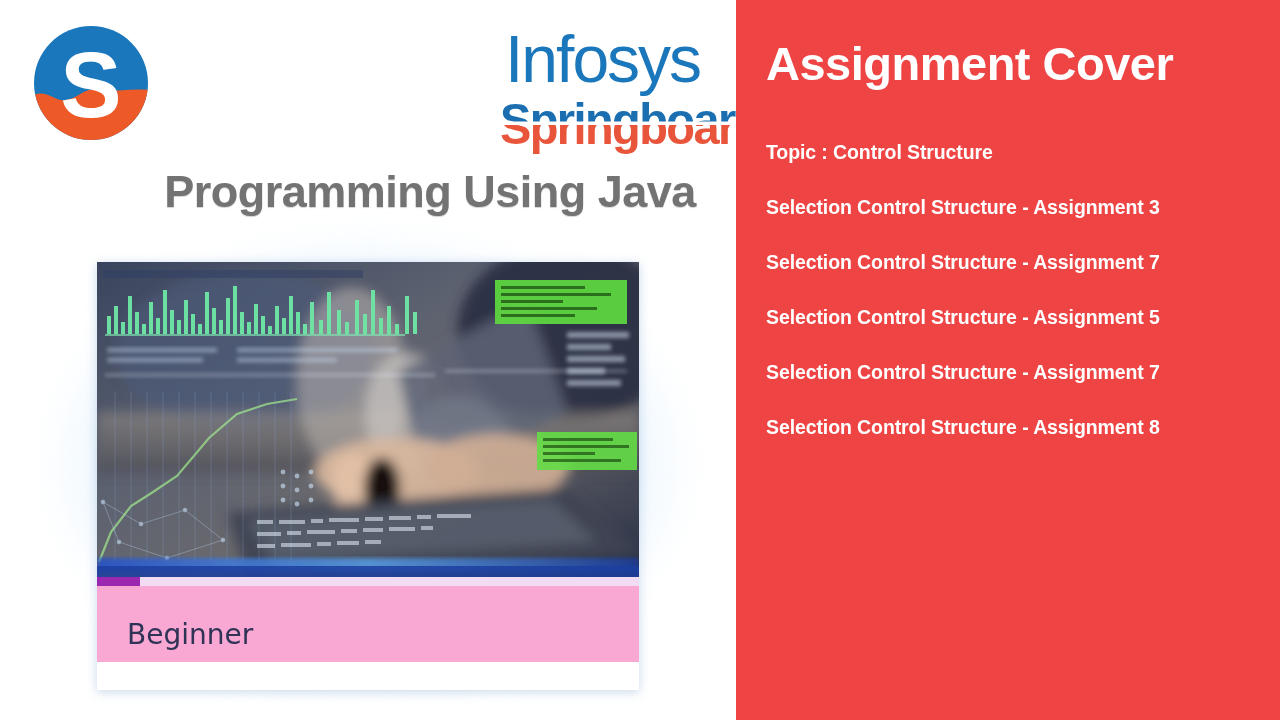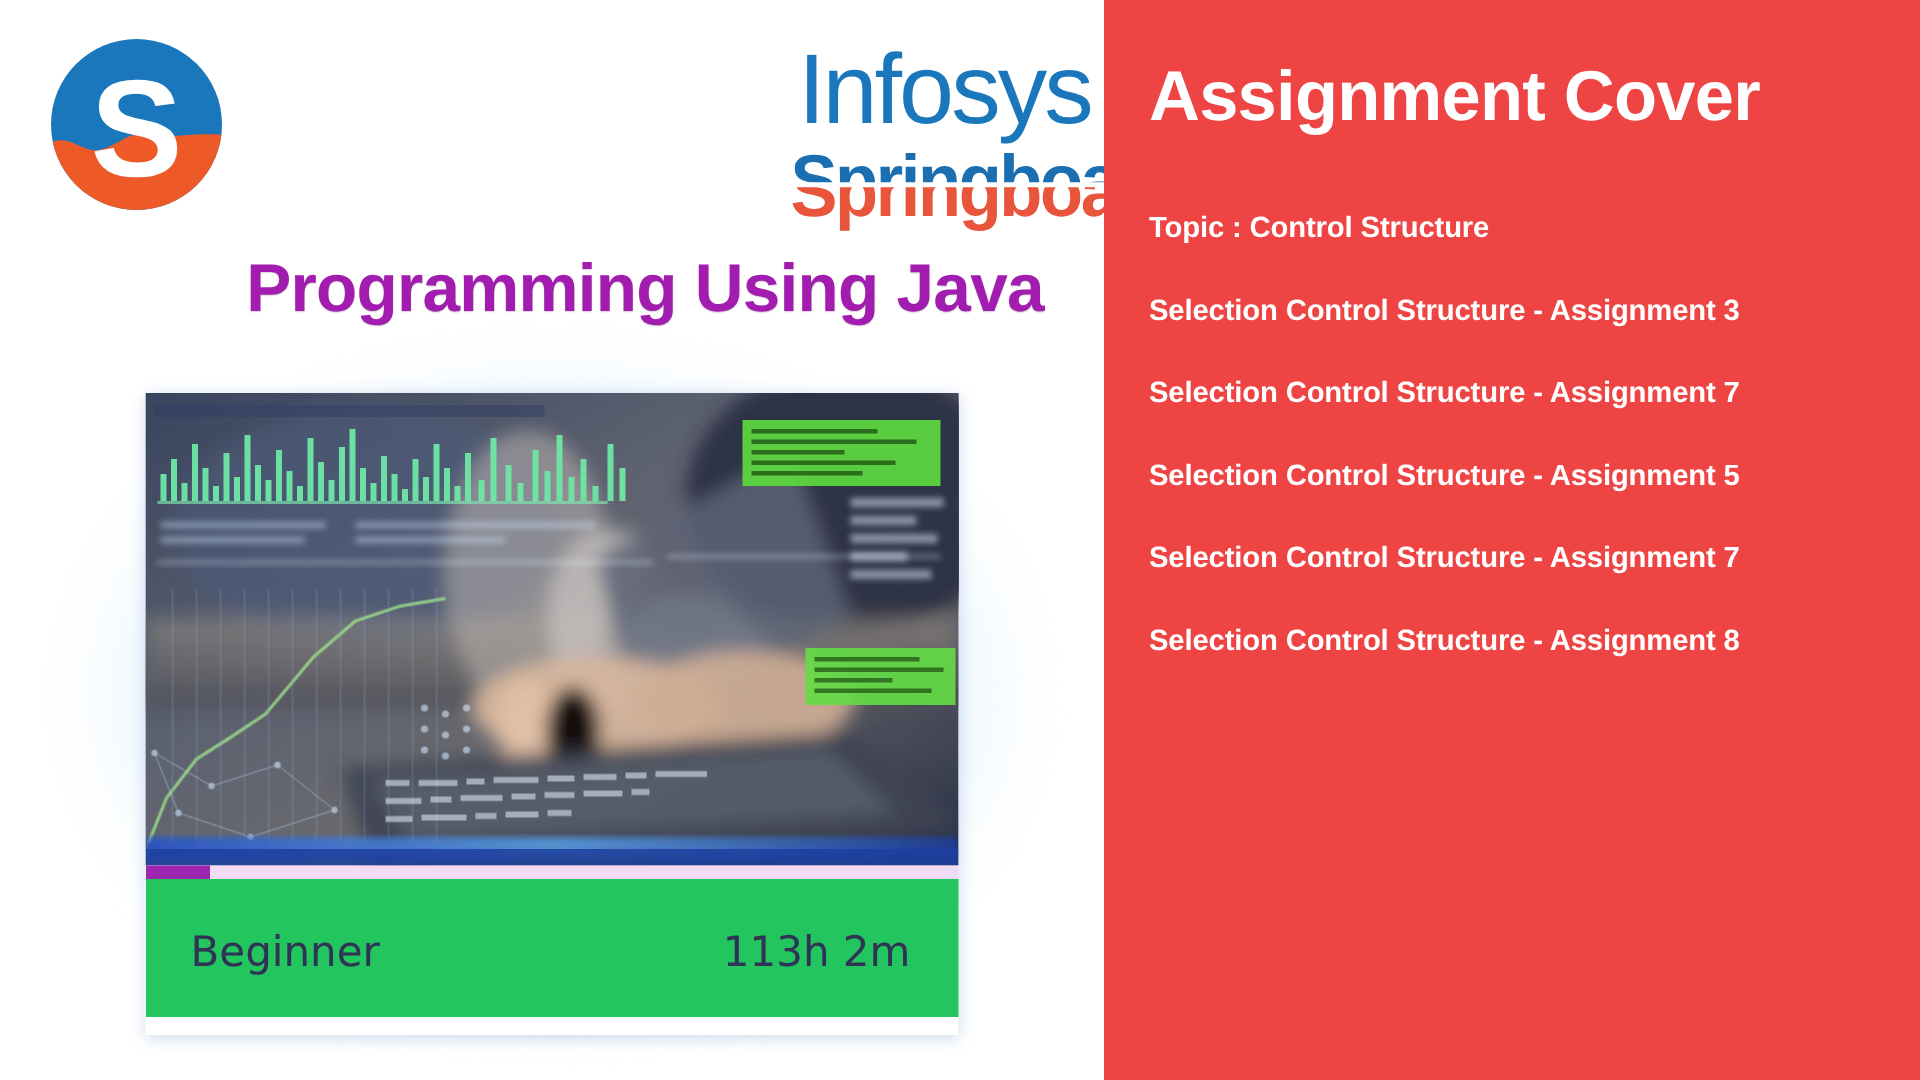--- a/index.html
+++ b/index.html
@@ -33,21 +33,21 @@
     position: absolute;
     left: 32px;
     top: 24px;
     width: 118px;
     height: 118px;
   }
 
   
   #infosys-wordmark {
     position: absolute;
-    left: 527px;
+    left: 500px;
     top: 22px;
     width: 222px;
     height: 130px;
   }
   #infosys-word {
     position: absolute;
     left: 5px;
     top: 0px;
     font-family: "Liberation Sans", sans-serif;
     font-size: 66px;
@@ -90,21 +90,21 @@
   
   #course-title {
     position: absolute;
     left: 0;
     top: 166px;
     width: 860px;
     text-align: center;
     font-family: "Liberation Sans", sans-serif;
     font-size: 45px;
     font-weight: 700;
-    color: #a21caf;
+    color: #737373;
     letter-spacing: -0.5px;
     text-shadow: 0 1px 1px rgba(0,0,0,0.18);
     white-space: nowrap;
   }
 
   
   #card-glow {
     position: absolute;
     left: 36px;
     top: 208px;
@@ -147,22 +147,22 @@
   }
   #progress-fill {
     position: absolute;
     left: 0; top: 0;
     height: 9px;
     width: 8.5%;
     background: #9c27b0;
   }
   #card-footer {
     position: relative;
-    height: 92px;
-    background: #22c55e;
+    height: 76px;
+    background: #f9a8d4;
   }
   #card-level {
     position: absolute;
     left: 30px;
     top: 32px;
     font-family: "DejaVu Sans", sans-serif;
     font-size: 28px;
     font-weight: 400;
     color: #2f3355;
     letter-spacing: 0px;
@@ -466,21 +466,20 @@
           <rect x="0" y="304" width="542" height="11" fill="#1c3fa0" opacity="0.85"></rect>
         </svg>
       </div>
 
       <div id="progress-track" style="background: rgb(241, 220, 244);">
         <div id="progress-fill" style="width: 8%; background: rgb(156, 39, 176);"></div>
       </div>
 
       <div id="card-footer">
         <div id="card-level">Beginner</div>
-        <div id="card-duration">113h 2m</div>
       </div>
     </div>
   </div>
 
   <div id="right-pane" style="background: #ef4444; padding-left: 34px;">
     <div id="cover-heading">Assignment Cover</div>
 
     <div id="meta-list">
       <div class="meta-line">Topic : Control Structure</div>
       <div class="assign-line">Selection Control Structure - Assignment 3</div>

